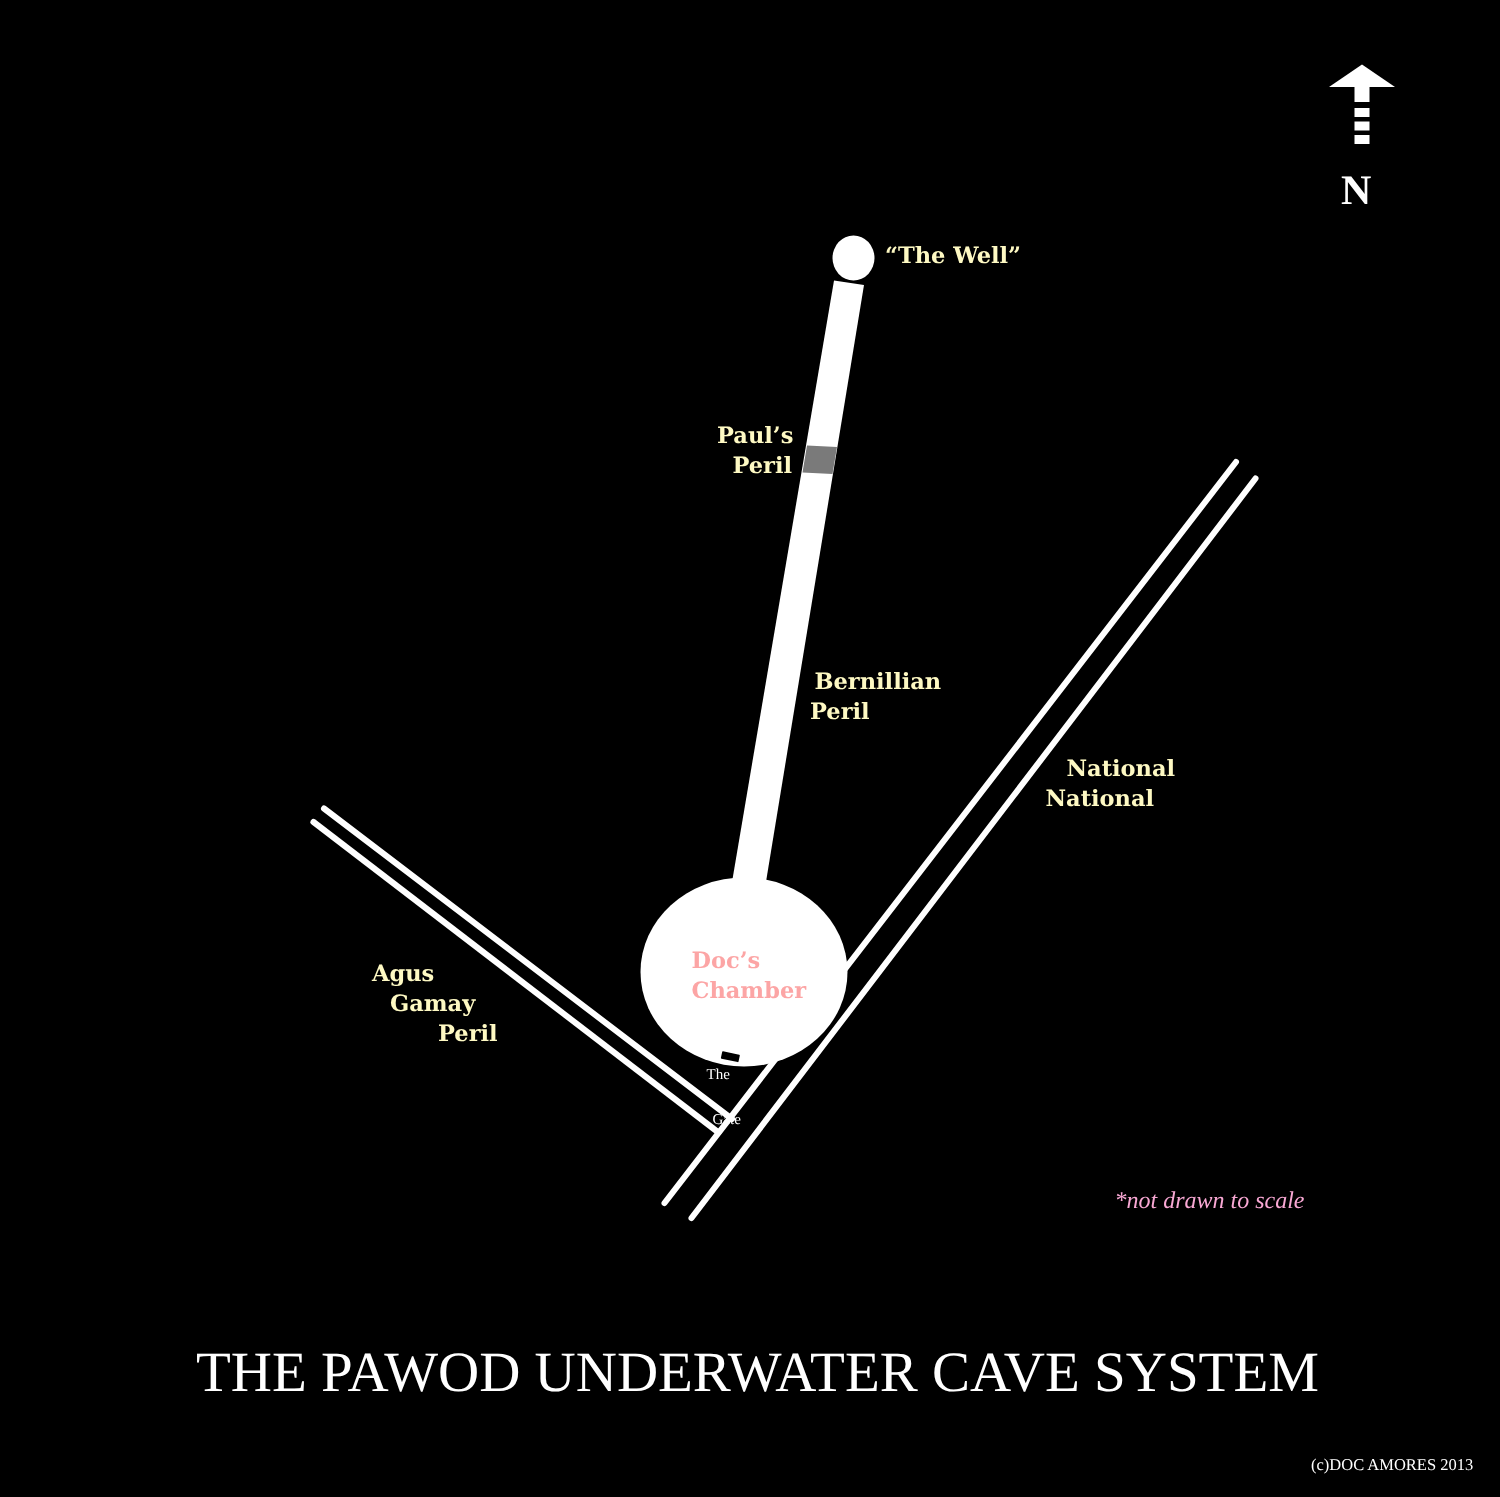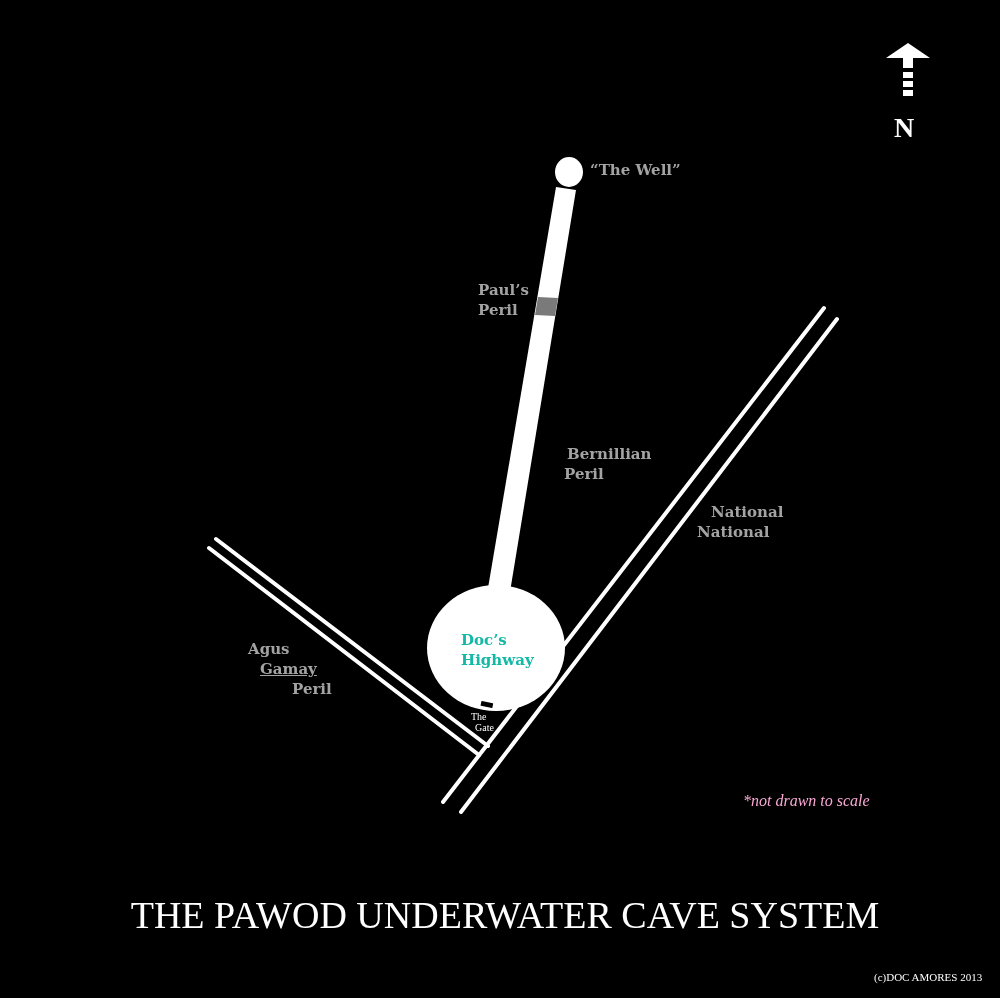--- a/index.html
+++ b/index.html
@@ -1,19 +1,19 @@
 <!DOCTYPE html>
 <html><head>
 <meta charset="utf-8">
 <style>
   html, body { margin: 0; padding: 0; background: #000; }
   body { width: 1000px; height: 998px; position: relative; overflow: hidden; font-family: "DejaVu Serif", "Liberation Serif", serif; color: #fff; }
   #map { position: absolute; left: 0; top: 0; width: 1000px; height: 998px; }
-  .lbl { position: absolute; color: #a3a3a3; font-family: "DejaVu Serif", "Liberation Serif", serif; font-weight: bold; font-size: 15px; line-height: 20px; white-space: nowrap; }
-  .lbl.center { text-align: left; }
+  .lbl { position: absolute; color: #fef9c3; font-family: "DejaVu Serif", "Liberation Serif", serif; font-weight: bold; font-size: 15px; line-height: 20px; white-space: nowrap; }
+  .lbl.center { text-align: right; }
   .title { position: absolute; left: 0; width: 1010px; top: 893px; text-align: center; font-family: "Liberation Serif", "DejaVu Serif", serif; font-size: 38px; letter-spacing: 0px; color: #fff; }
   .note { position: absolute; left: 743px; top: 792px; font-family: "Liberation Serif", "DejaVu Serif", serif; font-style: italic; font-size: 16px; color: #f9a8d4; }
   .copy { position: absolute; left: 874px; top: 971px; font-family: "Liberation Serif", "DejaVu Serif", serif; font-size: 11px; color: #fff; text-align: center; }
   .north-n { position: absolute; left: 894px; top: 112px; font-family: "Liberation Serif", "DejaVu Serif", serif; font-weight: bold; font-size: 28px; color: #fff; }
   .gate-lbl { position: absolute; font-family: "Liberation Serif", "DejaVu Serif", serif; font-size: 10px; line-height: 11px; color: #fff; }
 </style>
 </head>
 <body>
 
 <svg id="map" viewBox="0 0 1000 998" width="1000" height="998" xmlns="http://www.w3.org/2000/svg">
@@ -52,43 +52,43 @@
 
 <div class="north-n">N</div>
 
 <div class="lbl" style="left:590px; top:160px;">“The Well”</div>
 
 <div class="lbl center" style="left:478px; top:280px; width:50px;">
   <div>Paul’s</div>
   <div>Peril</div>
 </div>
 
-<div class="lbl" style="left:540px; top:444px;margin-left:24px;">
+<div class="lbl" style="left:540px; top:444px;">
   <div style="padding-left:3px;">Bernillian</div>
   <div>Peril</div>
 </div>
 
 <div class="lbl" style="left:697px; top:502px;">
   <div style="padding-left:14px;">National</div>
   <div>National</div>
 </div>
 
-<div class="lbl" style="left:461px; top:630px; color:#14b8a6;">
+<div class="lbl" style="left:461px; top:630px; color:#fca5a5;">
   <div>Doc’s</div>
-  <div>Highway</div>
+  <div>Chamber</div>
 </div>
 
 <div class="lbl" style="left:248px; top:639px;">
   <div>Agus</div>
-  <div style="padding-left:12px;text-decoration:underline;">Gamay</div>
+  <div style="padding-left:12px;">Gamay</div>
   <div style="padding-left:44px;">Peril</div>
 </div>
 
 <div class="gate-lbl" style="left:471px; top:711px;">
   <div>The</div>
-  <div style="padding-left:4px;">Gate</div>
+  <div style="padding-left:4px;margin-top:19px;">Gate</div>
 </div>
 
 <div class="note">*not drawn to scale</div>
 
 <div class="title">THE PAWOD UNDERWATER CAVE SYSTEM</div>
 
 <div class="copy">(c)DOC AMORES 2013</div>
 
 </body></html>

